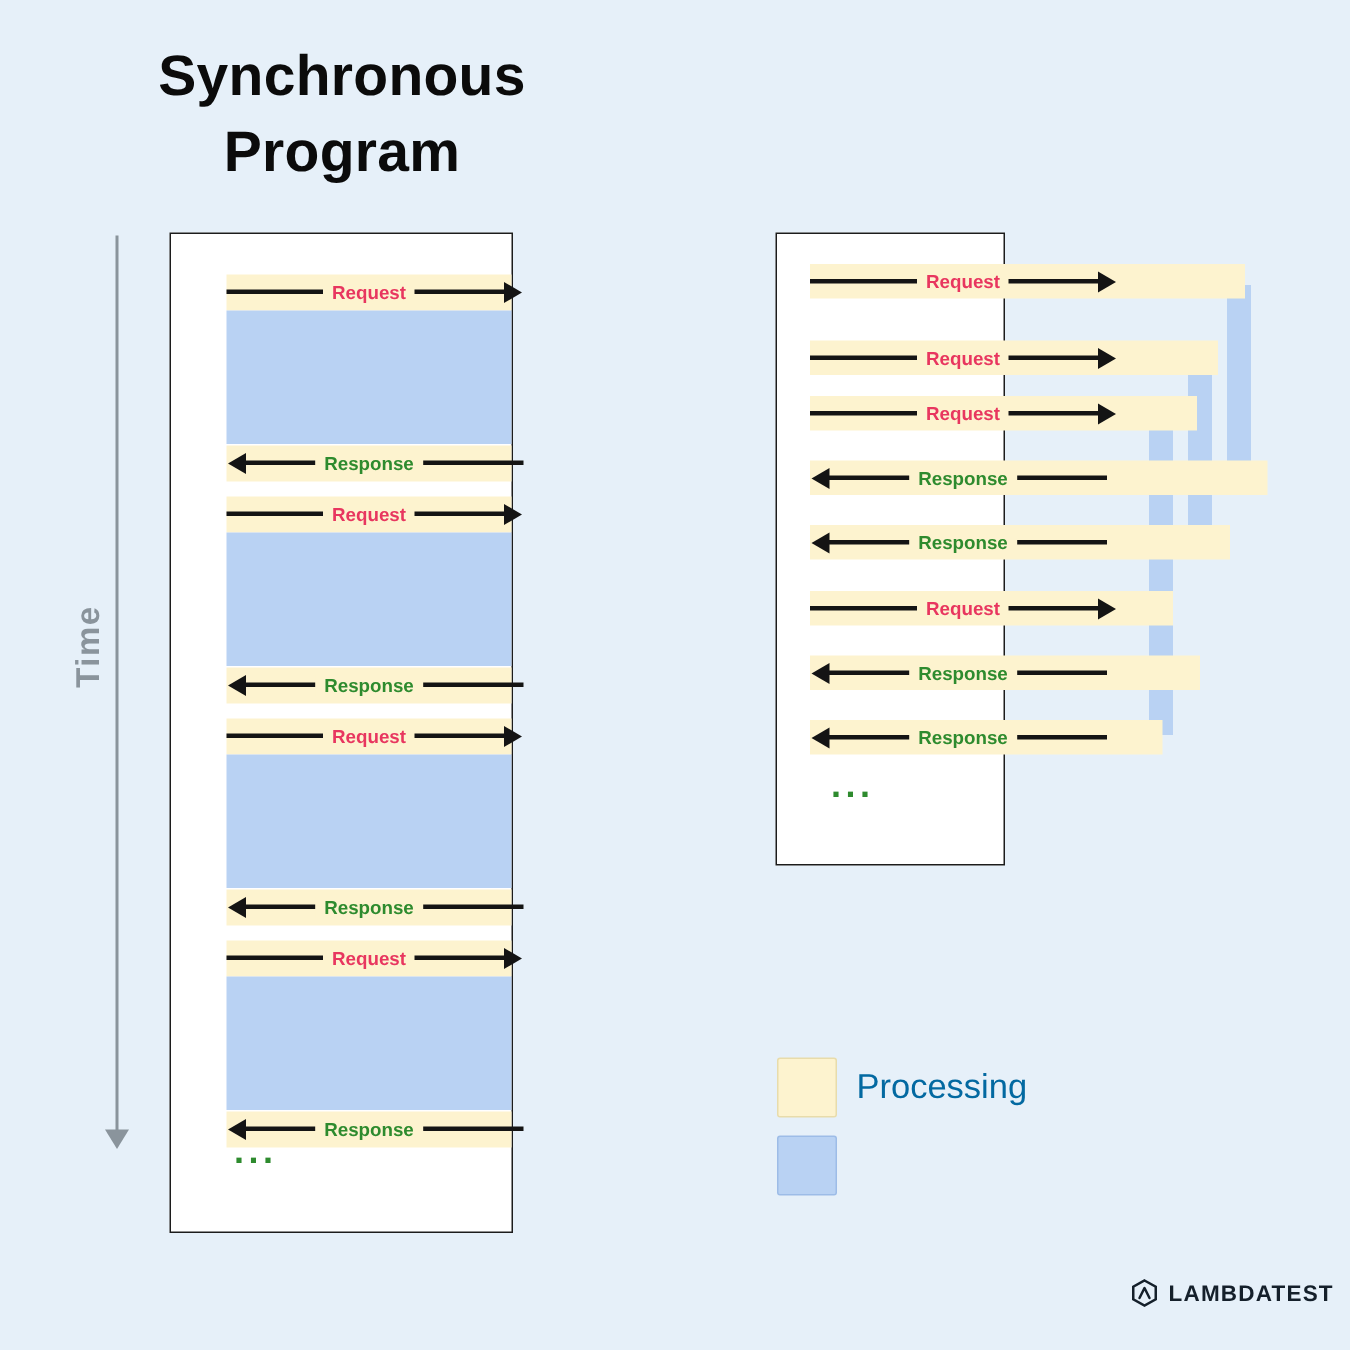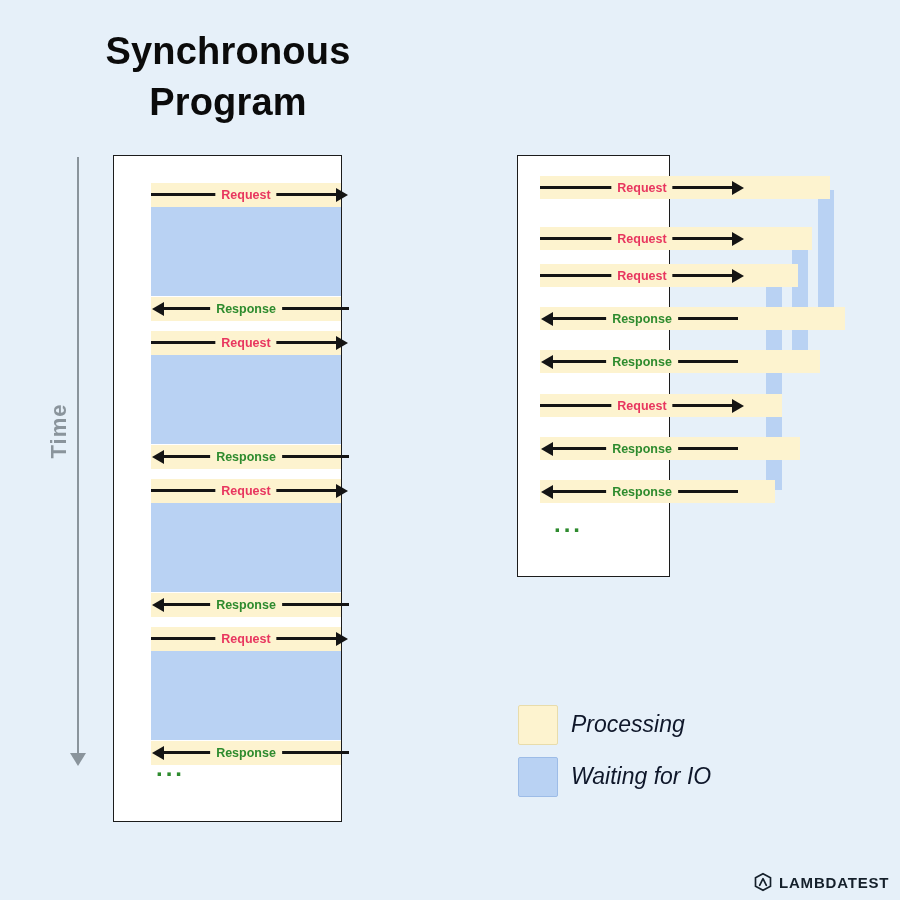--- a/index.html
+++ b/index.html
@@ -61,26 +61,26 @@
 
   
   .async-bar{left:540px;height:23px;}
   .async-bar .arrow-right{width:193px;}
   .io-strip{width:16px;}
 
   
   .legend-swatch{position:absolute;width:38px;height:38px;border-radius:2px;}
   #legend-swatch-processing{left:518px;top:705px;background:#fdf3cf;border:1px solid #e8dcab;}
   #legend-swatch-io{left:518px;top:757px;background:#b9d2f3;border:1px solid #9dbce7;}
-  .legend-label{position:absolute;left:571px;font-size:23px;color:#0f172a;font-style:italic;}
+  .legend-label{position:absolute;left:571px;font-size:23px;color:#0369a1;}
   #legend-label-processing{top:711px;}
   #legend-label-io{top:763px;}
 
   
-  #logo{position:absolute;left:753px;top:872px;display:flex;align-items:center;gap:6px;}
+  #logo{position:absolute;left:753px;top:852px;display:flex;align-items:center;gap:6px;}
   #logo-text{font-size:15px;font-weight:bold;letter-spacing:0.8px;color:#15202b;}
 </style>
 </head>
 <body>
 
 <div id="canvas">
 
   <div class="panel-title" id="sync-title">Synchronous Program</div>
 
   <div class="time-line"></div>
@@ -169,21 +169,20 @@
   <div class="bar async-bar" style="top:480px;width:235px">
     <div class="arrow arrow-left"></div>
     <span class="bar-label resp-label">Response</span>
   </div>
 
   <div class="more" style="left:554px;top:510px">...</div>
 
   <div class="legend-swatch" id="legend-swatch-processing"></div>
   <div class="legend-label" id="legend-label-processing">Processing</div>
   <div class="legend-swatch" id="legend-swatch-io"></div>
-  <div class="legend-label" id="legend-label-io">Waiting for IO</div>
 
   <div id="logo">
     <svg width="20" height="20" viewBox="0 0 24 24">
       <polygon points="12,2 21,7 21,17 12,22 3,17 3,7" fill="none" stroke="#15202b" stroke-width="2"></polygon>
       <path d="M8 16 L12 8 L16 16" fill="none" stroke="#15202b" stroke-width="2" stroke-linecap="round" stroke-linejoin="round"></path>
     </svg>
     <span id="logo-text">LAMBDATEST</span>
   </div>
 
 </div>

